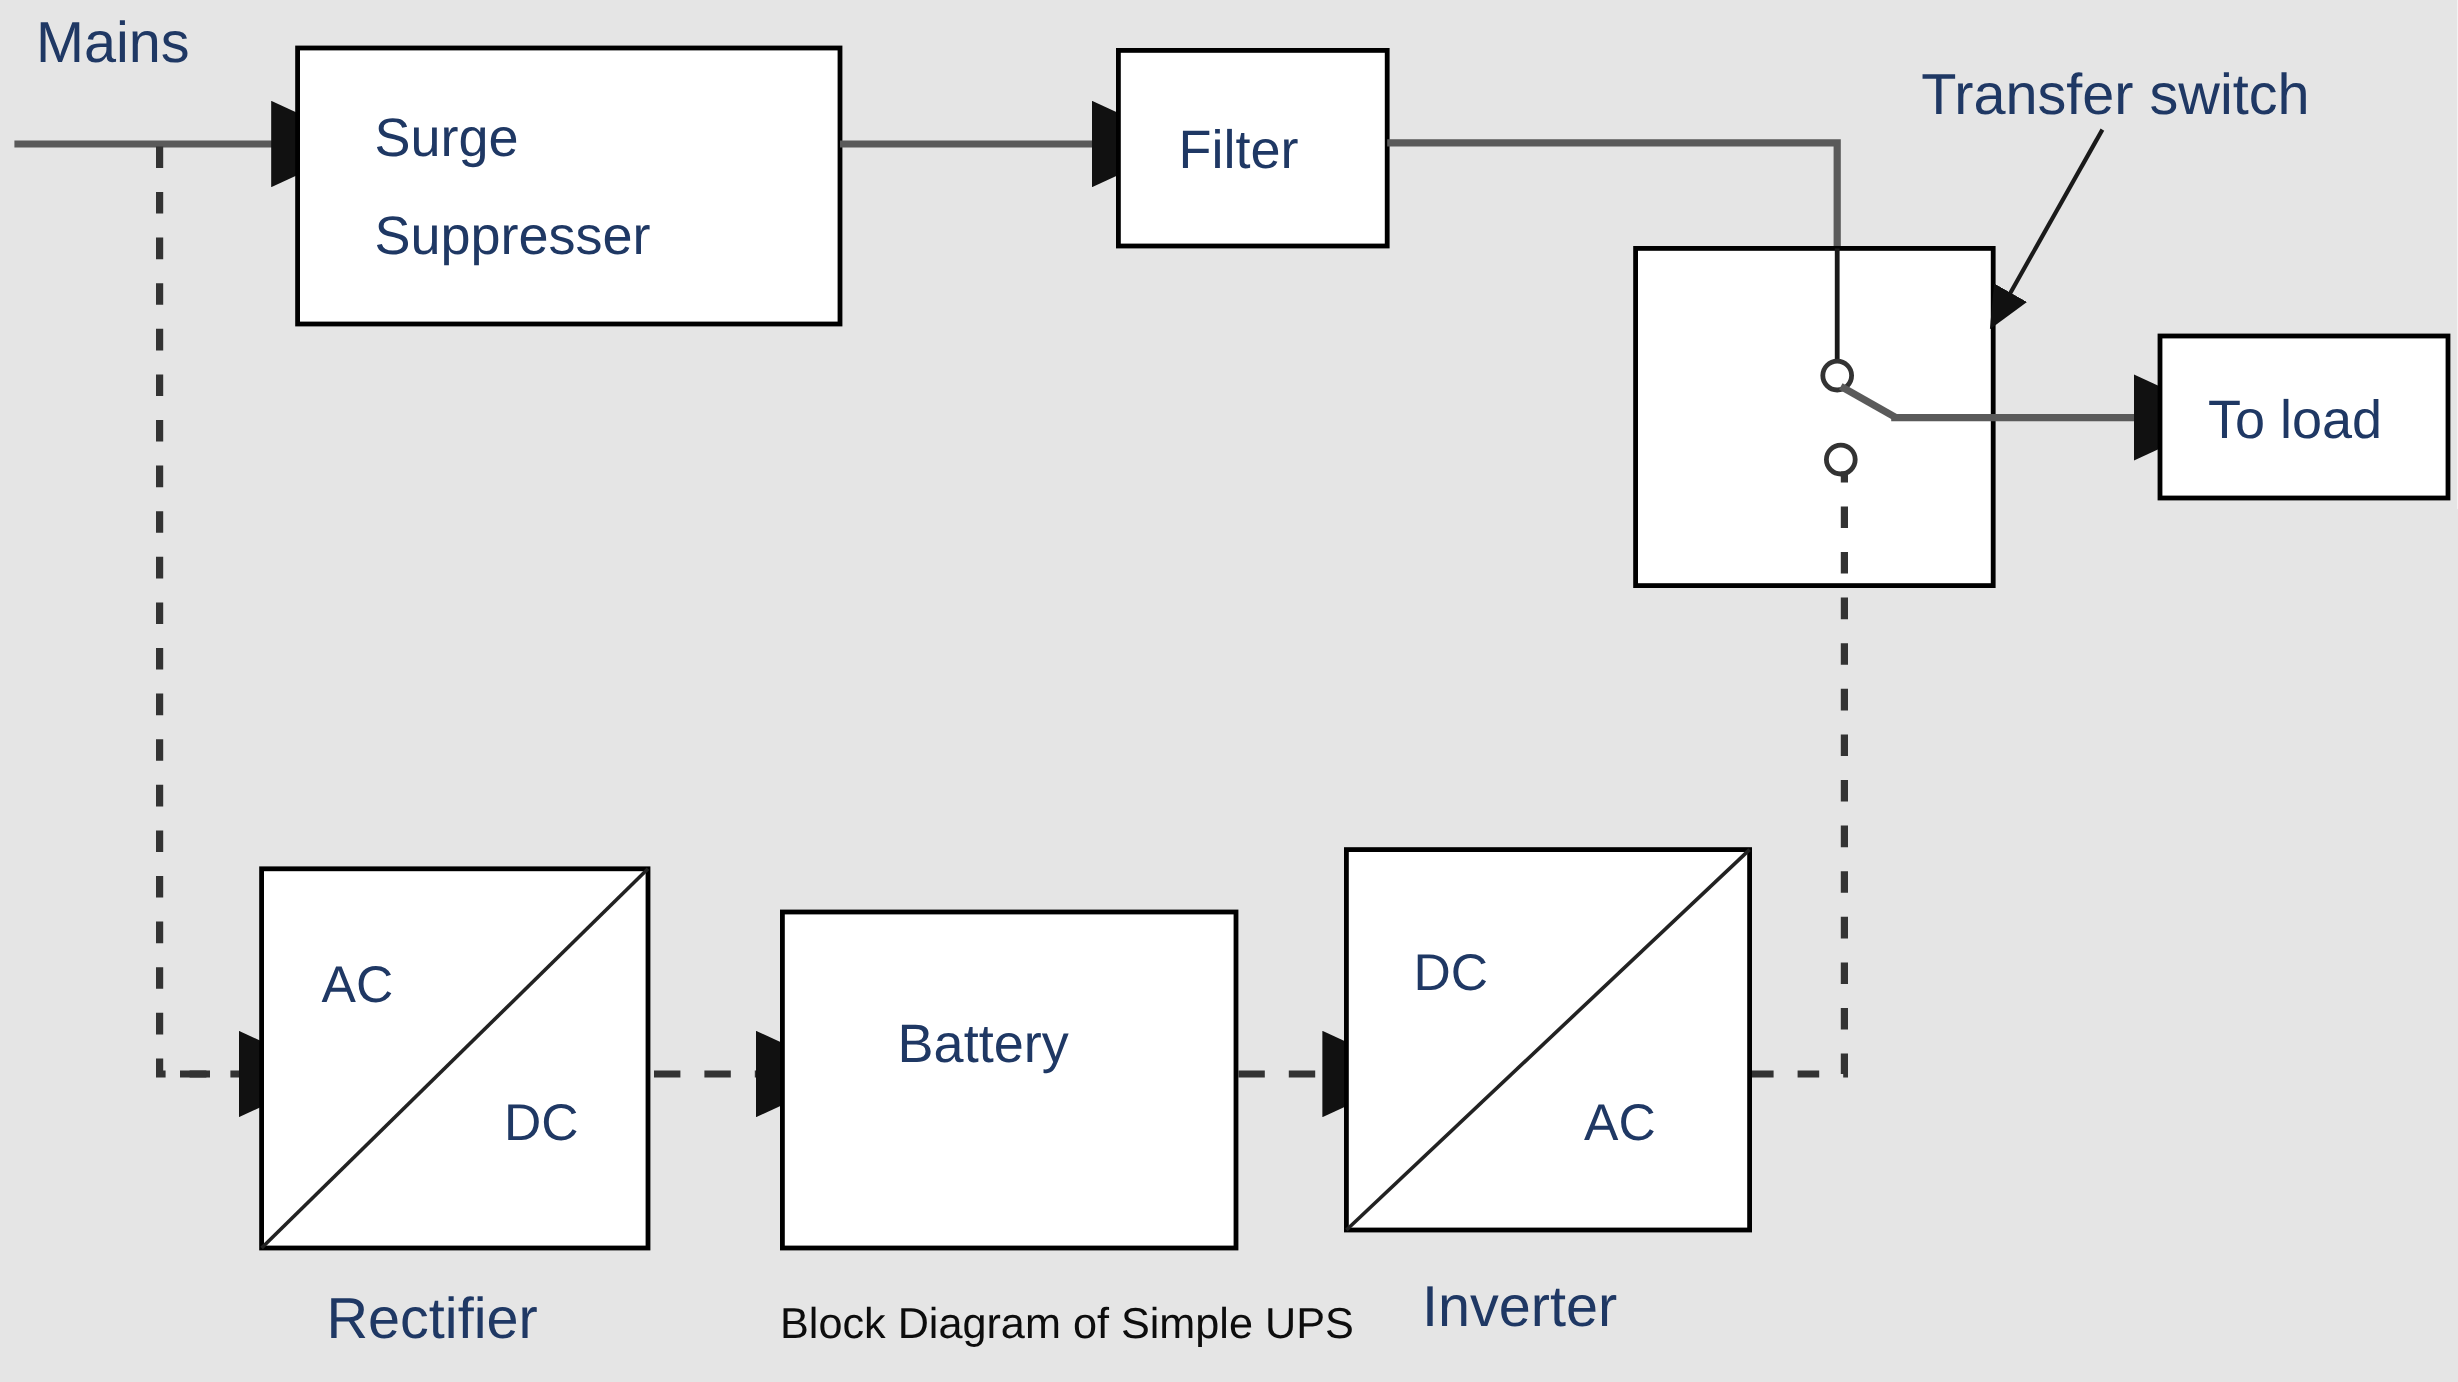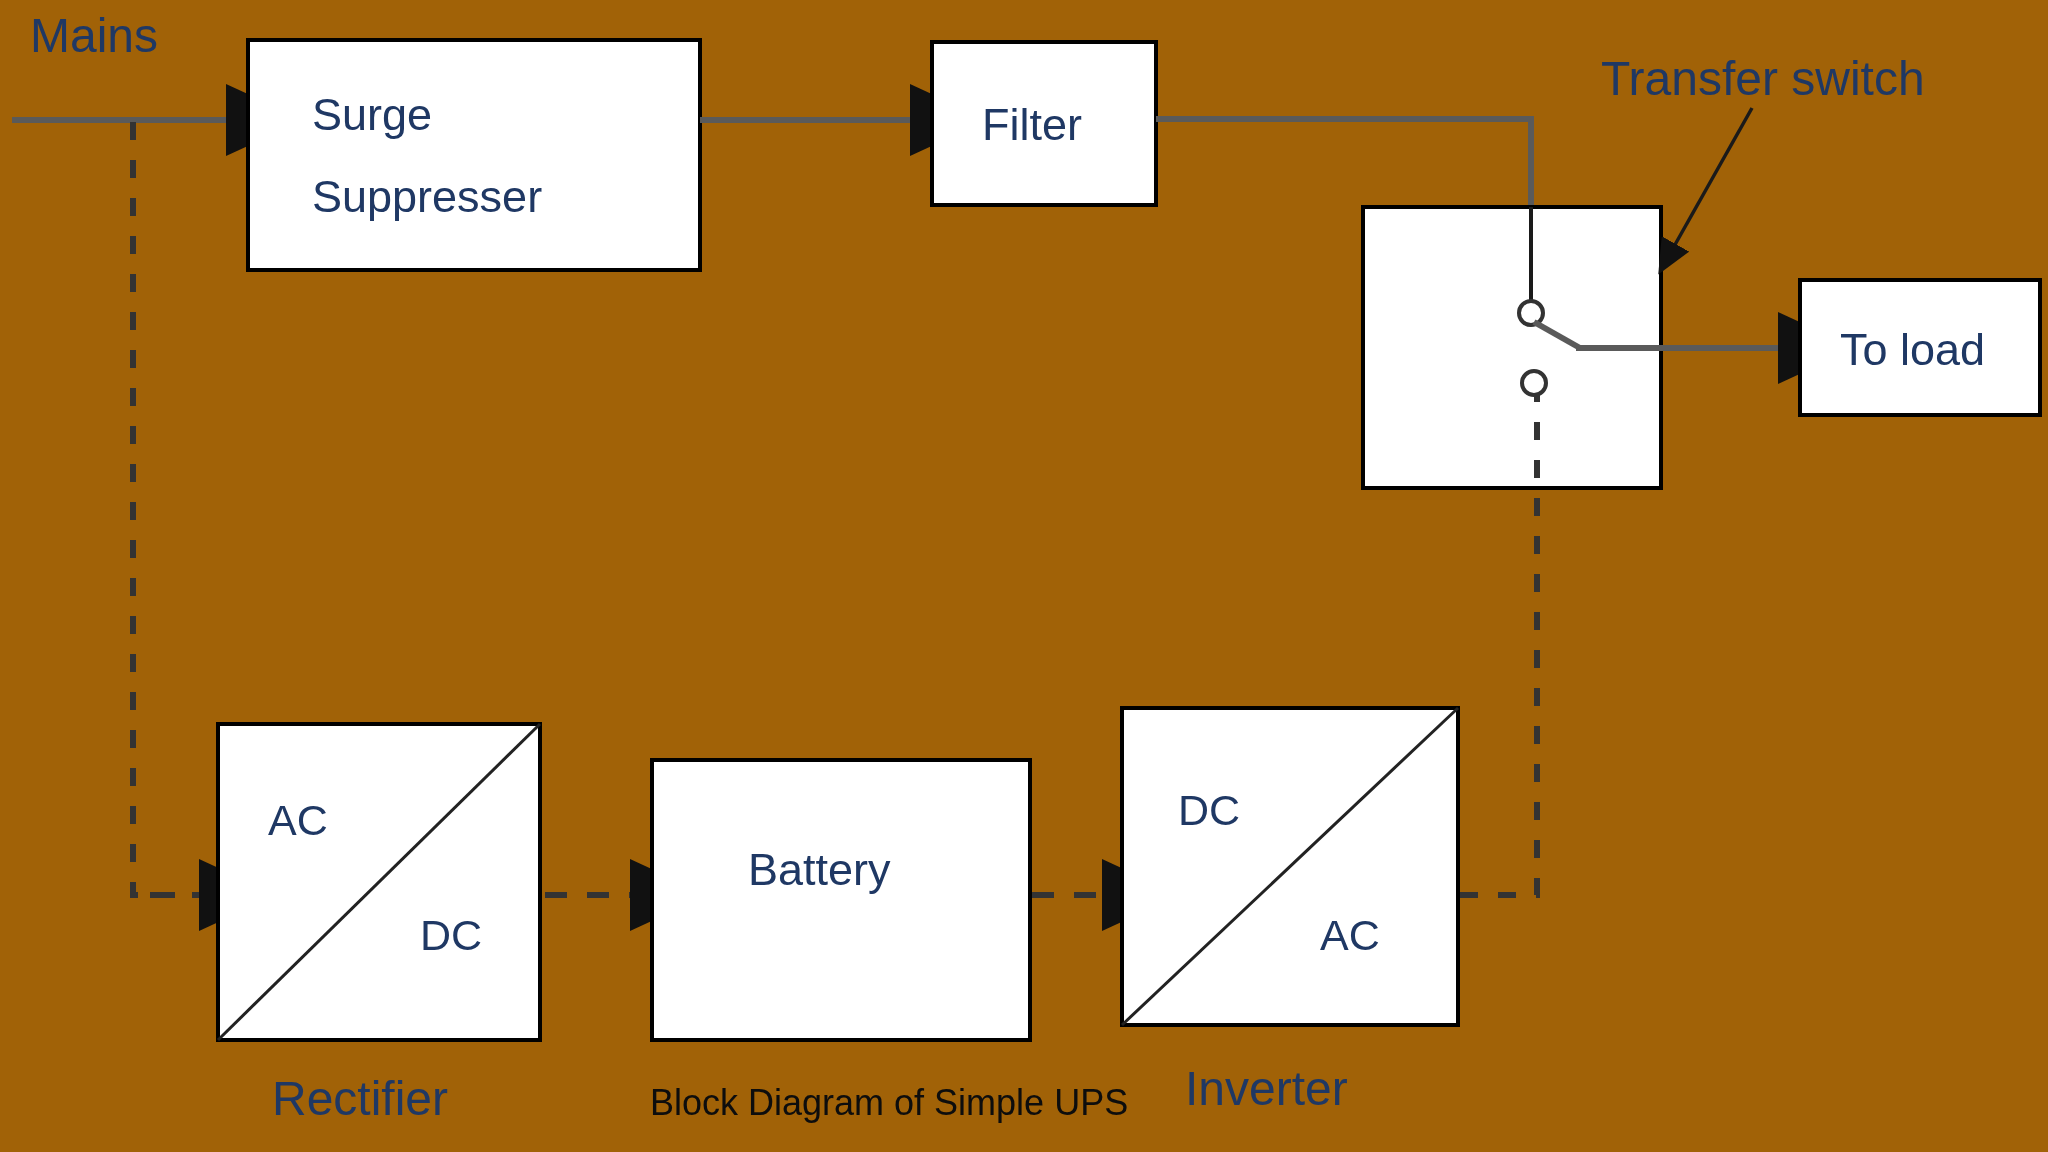--- a/index.html
+++ b/index.html
@@ -10,21 +10,21 @@
   body {
     width: 2048px;
     height: 1152px;
     font-family: "Liberation Sans", sans-serif;
     overflow: hidden;
   }
   #diagram-root {
     position: relative;
     width: 2048px;
     height: 1152px;
-    background: #a16207;
+    background: #e5e5e5;
   }
   svg#ups-svg {
     display: block;
     width: 2048px;
     height: 1152px;
   }
   .blk-rect {
     fill: #ffffff;
     stroke: #000000;
     stroke-width: 4;

